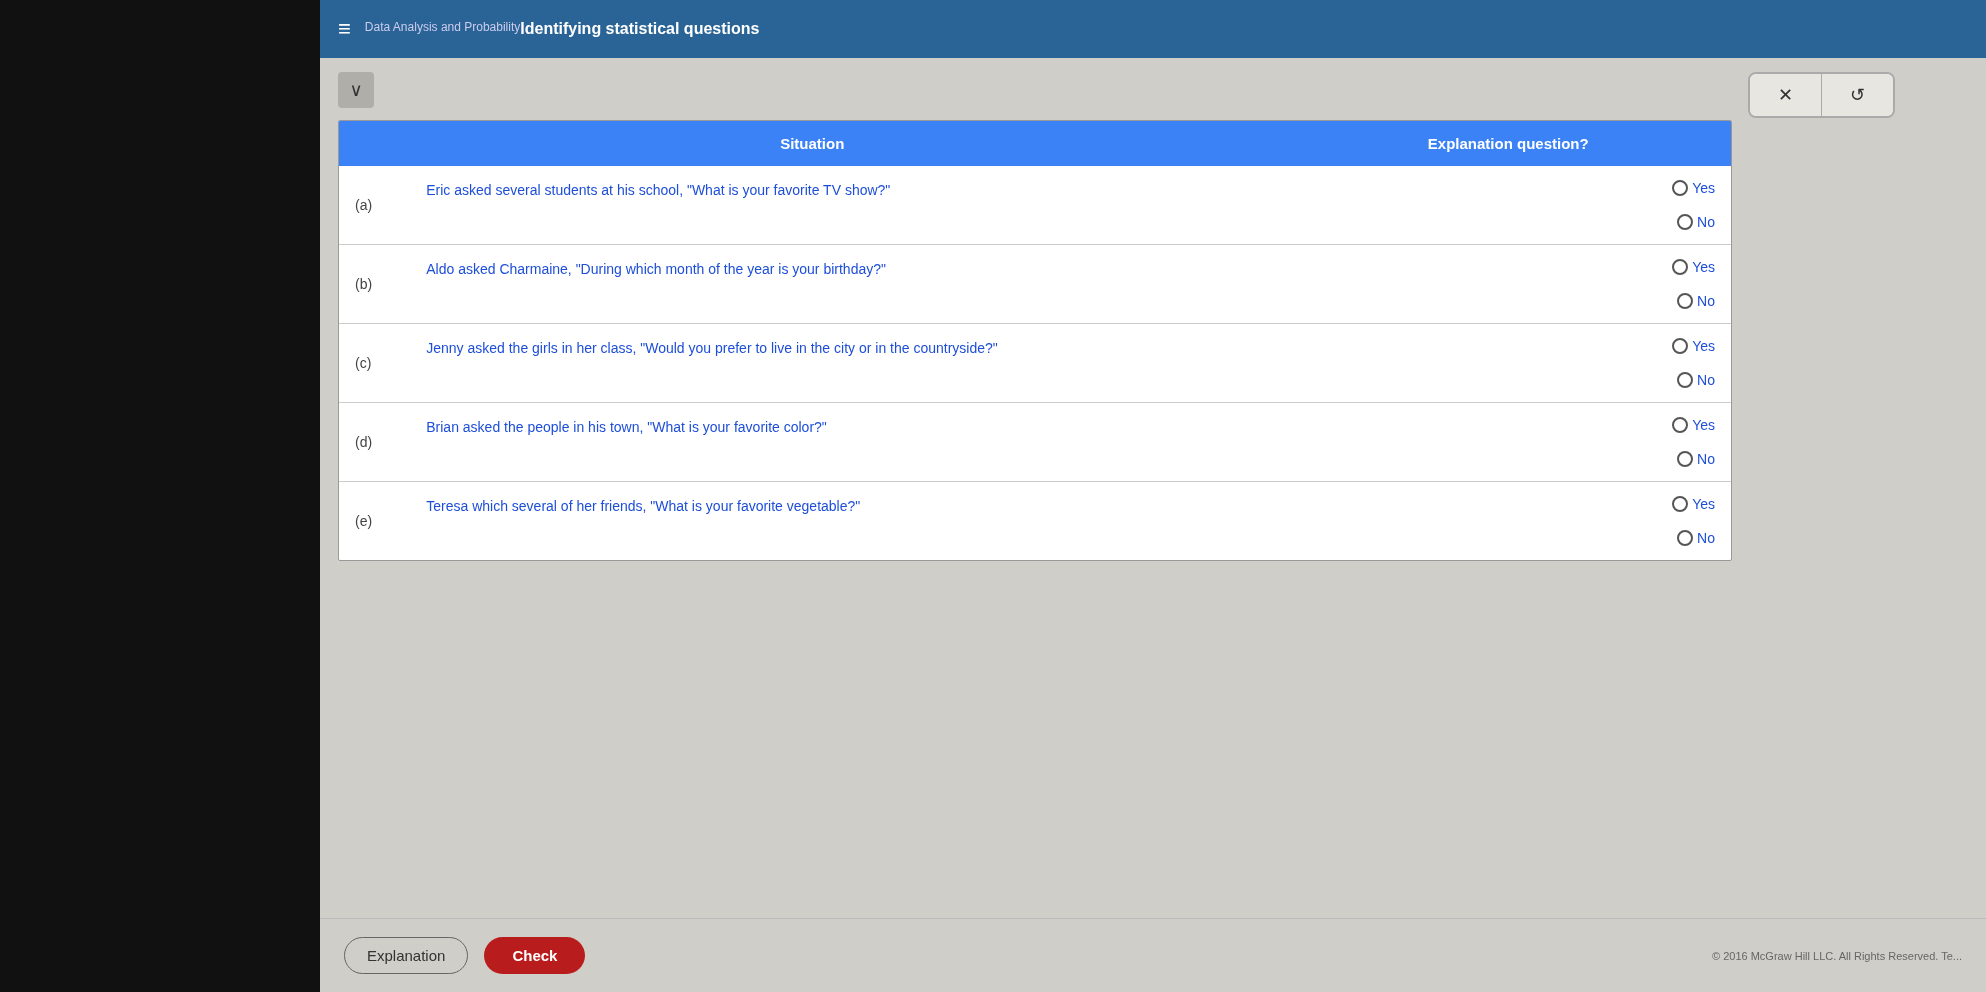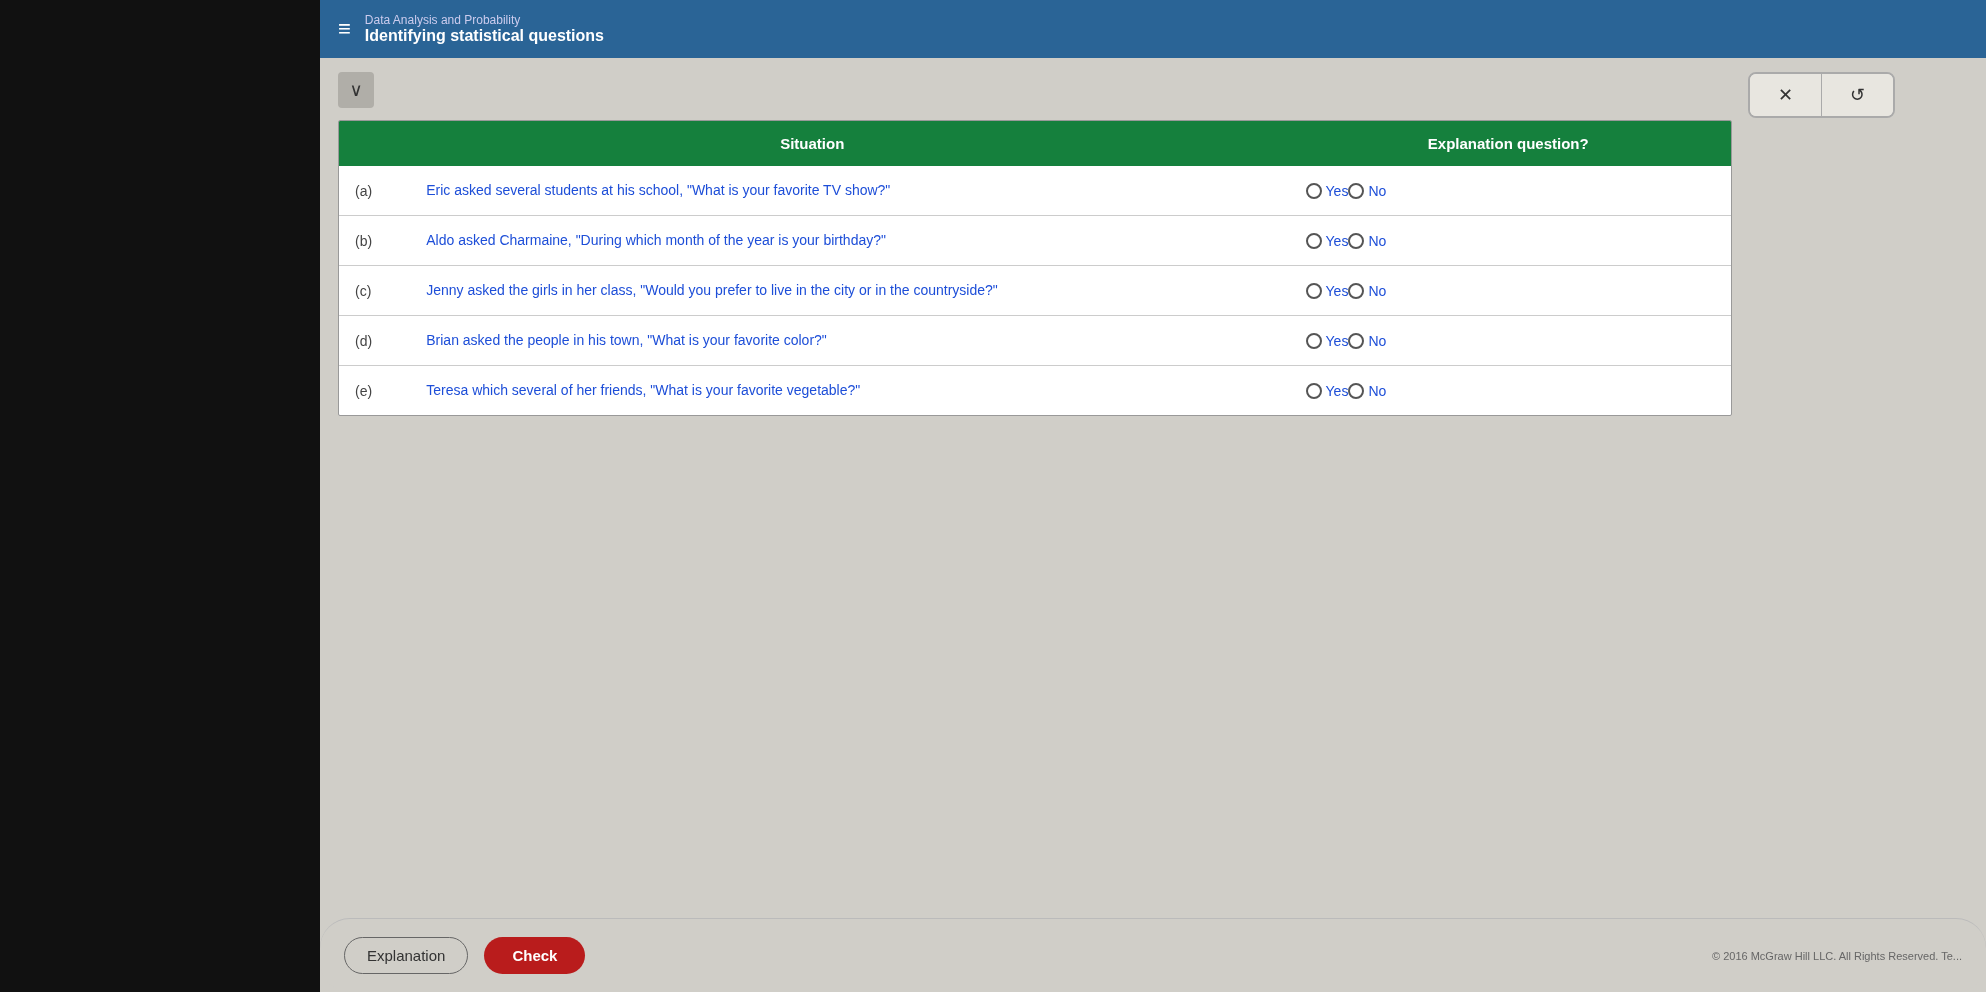--- a/index.html
+++ b/index.html
@@ -37,21 +37,21 @@
     }
 
     .hamburger-icon {
       font-size: 22px;
       cursor: pointer;
       color: white;
     }
 
     .header-text {
       display: flex;
-      flex-direction: column;
+      flex-direction: row;
     }
 
     .header-subtitle {
       font-size: 12px;
       color: #cce;
     }
 
     .header-title {
       font-size: 16px;
       font-weight: bold;
@@ -99,21 +99,21 @@
       overflow: hidden;
       background: white;
     }
 
     table {
       width: 100%;
       border-collapse: collapse;
     }
 
     thead tr {
-      background: #15803d;
+      background: #3b82f6;
       color: white;
     }
 
     thead th {
       padding: 14px 16px;
       font-size: 15px;
       font-weight: bold;
       text-align: center;
     }
 
@@ -155,20 +155,22 @@
 
     tbody td.answer-cell {
       vertical-align: middle;
       text-align: left;
       padding-left: 20px;
     }
 
     .radio-group {
       display: flex;
       align-items: flex-end;
+      gap: 18px;
+      flex-direction: column;
     }
 
     .radio-option {
       display: flex;
       align-items: center;
       gap: 4px;
       font-size: 14px;
       cursor: pointer;
     }
 
@@ -211,21 +213,20 @@
       border-right: 1px solid #aaa;
     }
 
     .footer-area {
       padding: 18px 24px 18px 24px;
       display: flex;
       align-items: center;
       gap: 16px;
       border-top: 1px solid #bbb;
       background: #d0cec8;
-      border-radius: 30px;
     }
 
     .explanation-btn {
       background: transparent;
       border: 1.5px solid #666;
       border-radius: 20px;
       padding: 9px 22px;
       font-size: 15px;
       color: #333;
       cursor: pointer;

